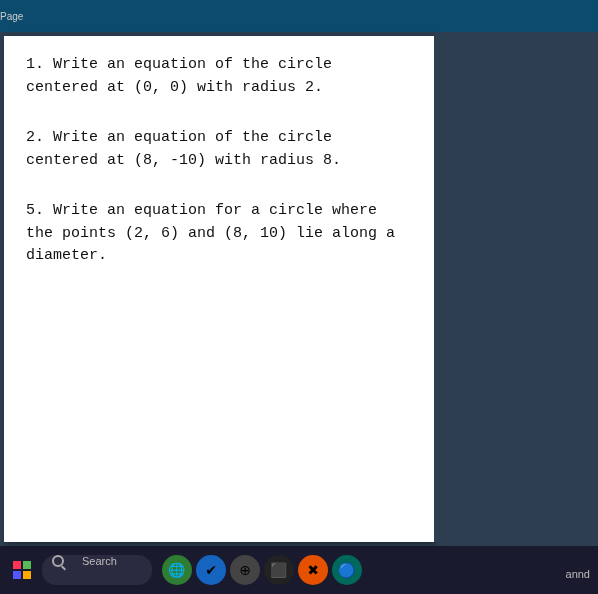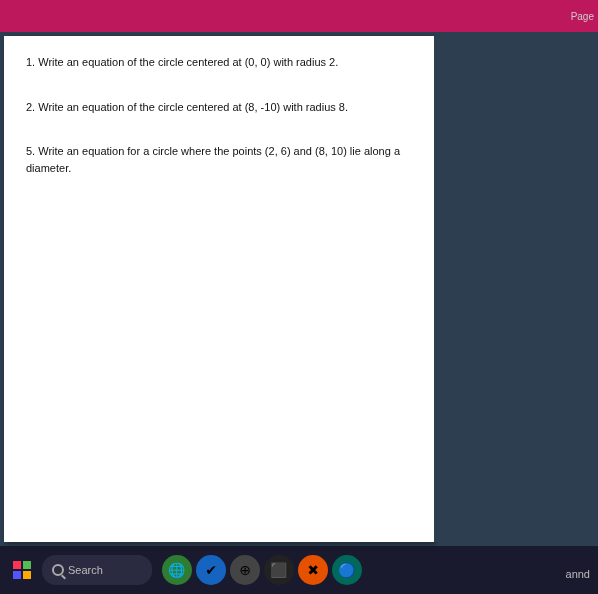--- a/index.html
+++ b/index.html
@@ -8,24 +8,23 @@
       height: 594px;
       overflow: hidden;
       font-family: Arial, sans-serif;
       background: #1a2a3a;
     }
 
     
     .title-bar {
       width: 100%;
       height: 32px;
-      background: #be185d;
-      display: flex;
-      align-items: center;
-      justify-content: flex-end;
+      background: #0c4a6e;
+      display: flex;
+      align-items: center;
       padding-right: 4px;
     }
     .title-bar-page-label {
       color: #ccc;
       font-size: 10px;
     }
 
     
     .main-area {
       display: flex;
@@ -40,23 +39,24 @@
       background: #ffffff;
       width: 430px;
       height: 100%;
       padding: 18px 22px;
       overflow: hidden;
       box-shadow: 2px 2px 6px rgba(0,0,0,0.4);
     }
 
     .question {
       margin-bottom: 28px;
-      font-size: 11px;
+      font-size: 15px;
       color: #111;
       line-height: 1.5;
+      font-family: Liberation Mono, monospace;
     }
     .question:last-child {
       margin-bottom: 12px;
     }
 
     
     .side-panel {
       flex: 1;
       background: #2c3e50;
     }
@@ -93,23 +93,22 @@
     .windows-icon span:nth-child(1) { background: #f35; }
     .windows-icon span:nth-child(2) { background: #5b5; }
     .windows-icon span:nth-child(3) { background: #55f; }
     .windows-icon span:nth-child(4) { background: #fa0; }
 
     .search-bar {
       background: #2a2a40;
       border-radius: 14px;
       height: 30px;
       display: flex;
-      align-items: center;
       padding: 0 10px;
-      gap: 4px;
+      gap: 18px;
       min-width: 110px;
     }
     .search-icon-shape {
       width: 12px;
       height: 12px;
       border: 2px solid #aaa;
       border-radius: 50%;
       position: relative;
     }
     .search-icon-shape::after {

